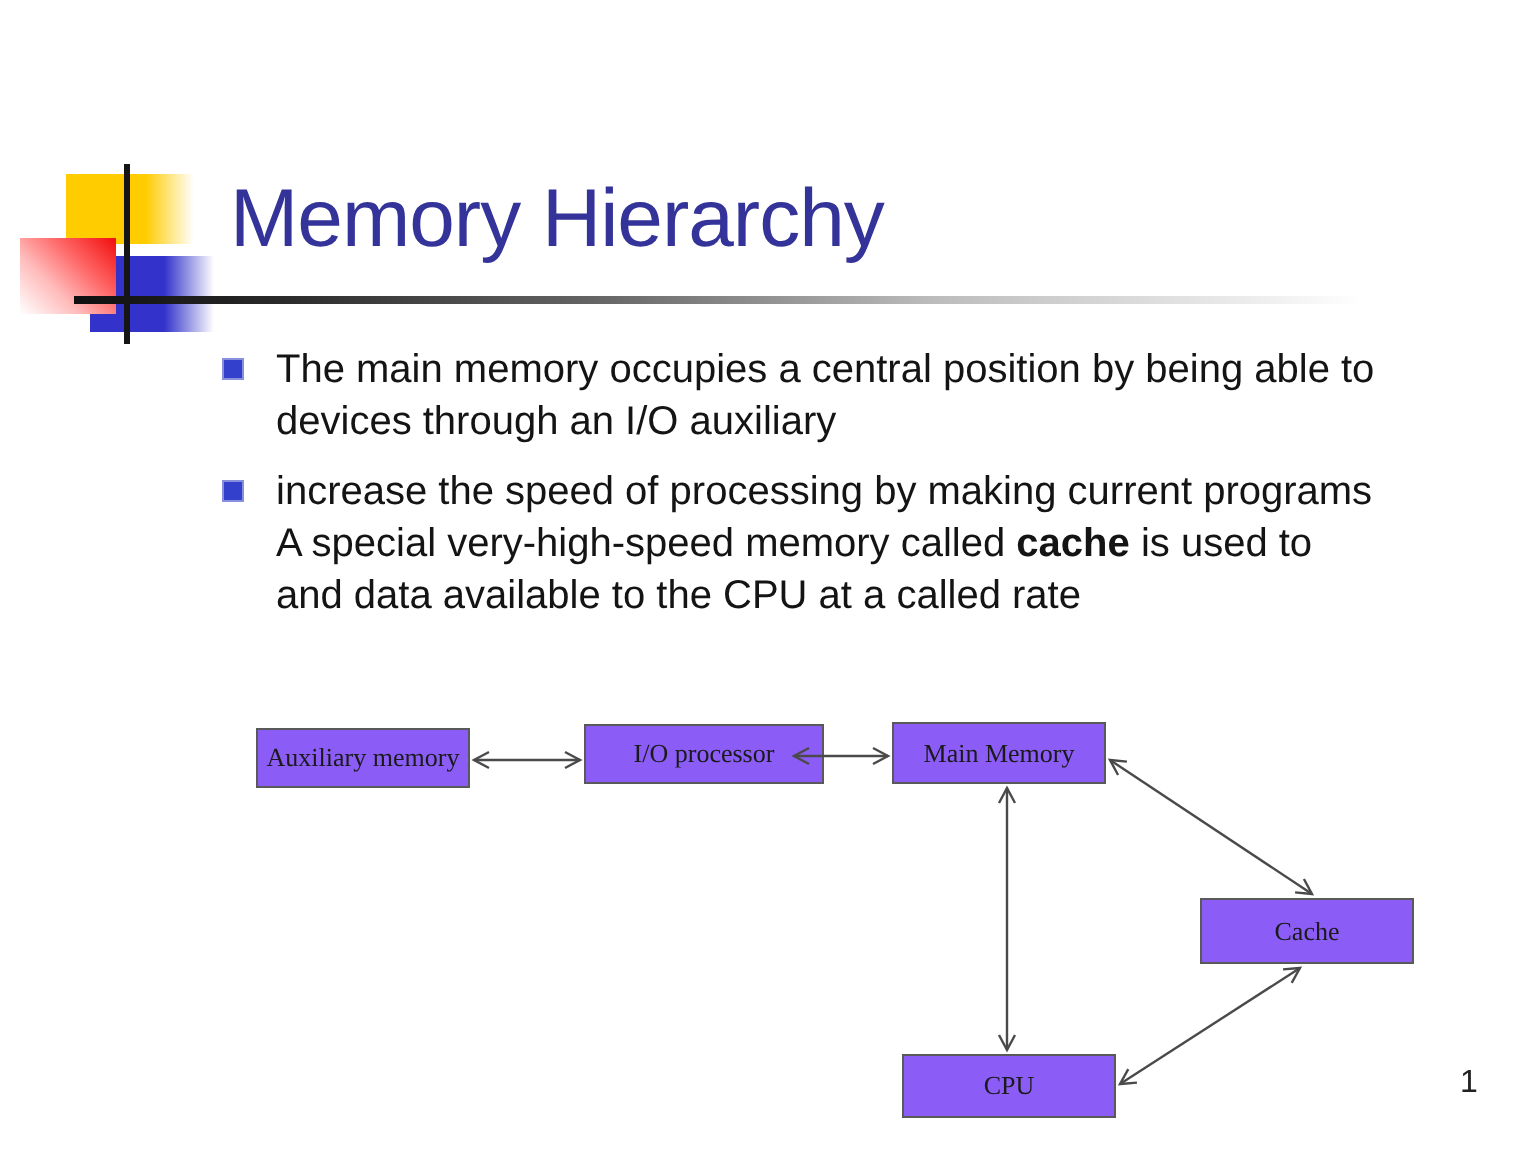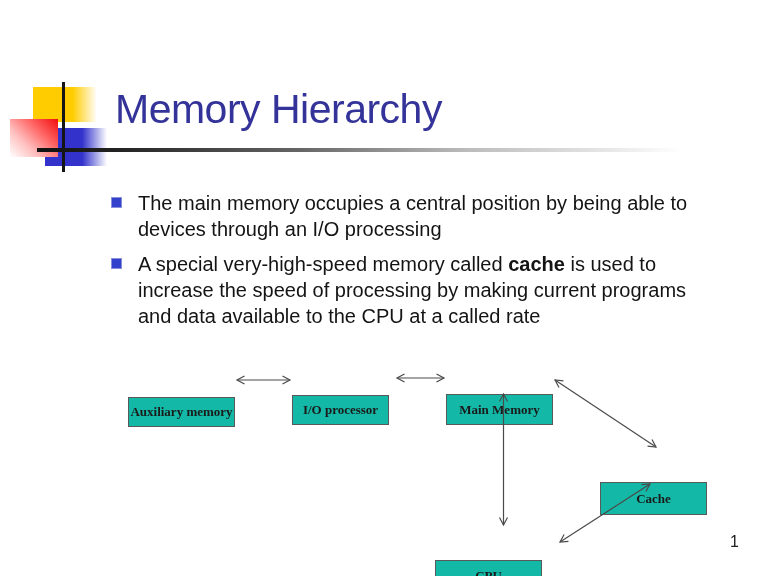--- a/index.html
+++ b/index.html
@@ -55,21 +55,21 @@
     font-size: 41px;
     letter-spacing: -0.5px;
     color: #333399;
     white-space: nowrap;
     margin-left: 12px;
   }
 
   
   .bullets {
     position: absolute;
-    left: 108px; top: 190px;
+    left: 108px; top: 172px;
     width: 640px;
   }
   .bullet-item {
     display: flex;
     align-items: flex-start;
     margin-bottom: 9px;
   }
   .bullet-marker {
     flex: 0 0 auto;
     width: 9px; height: 9px;
@@ -82,37 +82,36 @@
     line-height: 26px;
     color: #141414;
     padding-left: 9px;
   }
   .b-line { white-space: nowrap; }
   .b-bold { font-weight: 700; }
 
   
   .dbox {
     position: absolute;
-    background: #14b8a6;
+    background: #8b5cf6;
     border: 1.5px solid #595959;
     display: flex;
     align-items: center;
     justify-content: center;
     font-family: "Liberation Serif", serif;
-    font-weight: 700;
+    font-weight: 400;
     font-size: 13px;
     color: #1a1a1a;
     box-sizing: border-box;
-    margin-top: 33px;
   }
   .box-aux   { left: 128px; top: 364px; width: 107px; height: 30px; }
-  .box-io    { left: 292px; top: 362px; width: 97px; height: 30px; }
+  .box-io    { left: 292px; top: 362px; width: 120px; height: 30px; }
   .box-mm    { left: 446px; top: 361px; width: 107px; height: 31px; }
   .box-cache { left: 600px; top: 449px; width: 107px; height: 33px; }
-  .box-cpu   { left: 435px; top: 527px; width: 107px; height: 32px; }
+  .box-cpu   { left: 451px; top: 527px; width: 107px; height: 32px; }
 
   .arrows-svg {
     position: absolute;
     left: 0; top: 0;
     pointer-events: none;
   }
 
   
   .page-num {
     position: absolute;
@@ -132,28 +131,28 @@
   <div class="v-line"></div>
   <div class="h-rule"></div>
 
   <div class="title">Memory Hierarchy</div>
 
   <div class="bullets" id="bullet-list">
       <div class="bullet-item">
         <span class="bullet-marker"></span>
         <div class="bullet-text">
           <div class="b-line"><span>The main memory occupies a central position by being able to</span></div>
-          <div class="b-line"><span>devices through an I/O processing</span></div>
+          <div class="b-line"><span>devices through an I/O auxiliary</span></div>
         </div>
       </div>
       <div class="bullet-item">
         <span class="bullet-marker"></span>
         <div class="bullet-text">
+          <div class="b-line"><span>increase the speed of processing by making current programs</span></div>
           <div class="b-line"><span>A special very-high-speed memory called </span><span class="b-bold">cache</span><span> is used to</span></div>
-          <div class="b-line"><span>increase the speed of processing by making current programs</span></div>
           <div class="b-line"><span>and data available to the CPU at a called rate</span></div>
         </div>
       </div>
     </div>
 
   <div class="dbox box-aux">Auxiliary memory</div>
   <div class="dbox box-io">I/O processor</div>
   <div class="dbox box-mm">Main Memory</div>
   <div class="dbox box-cache">Cache</div>
   <div class="dbox box-cpu">CPU</div>

